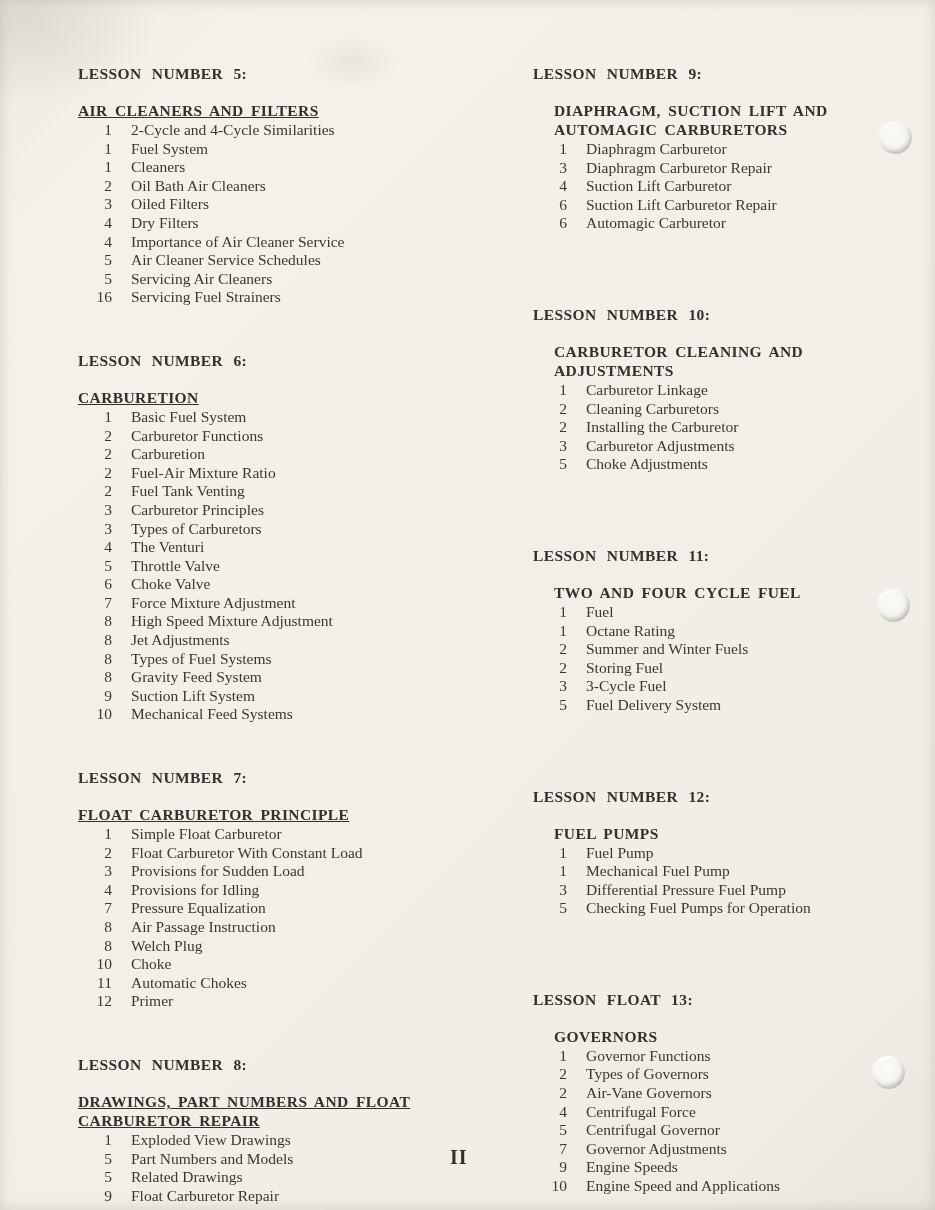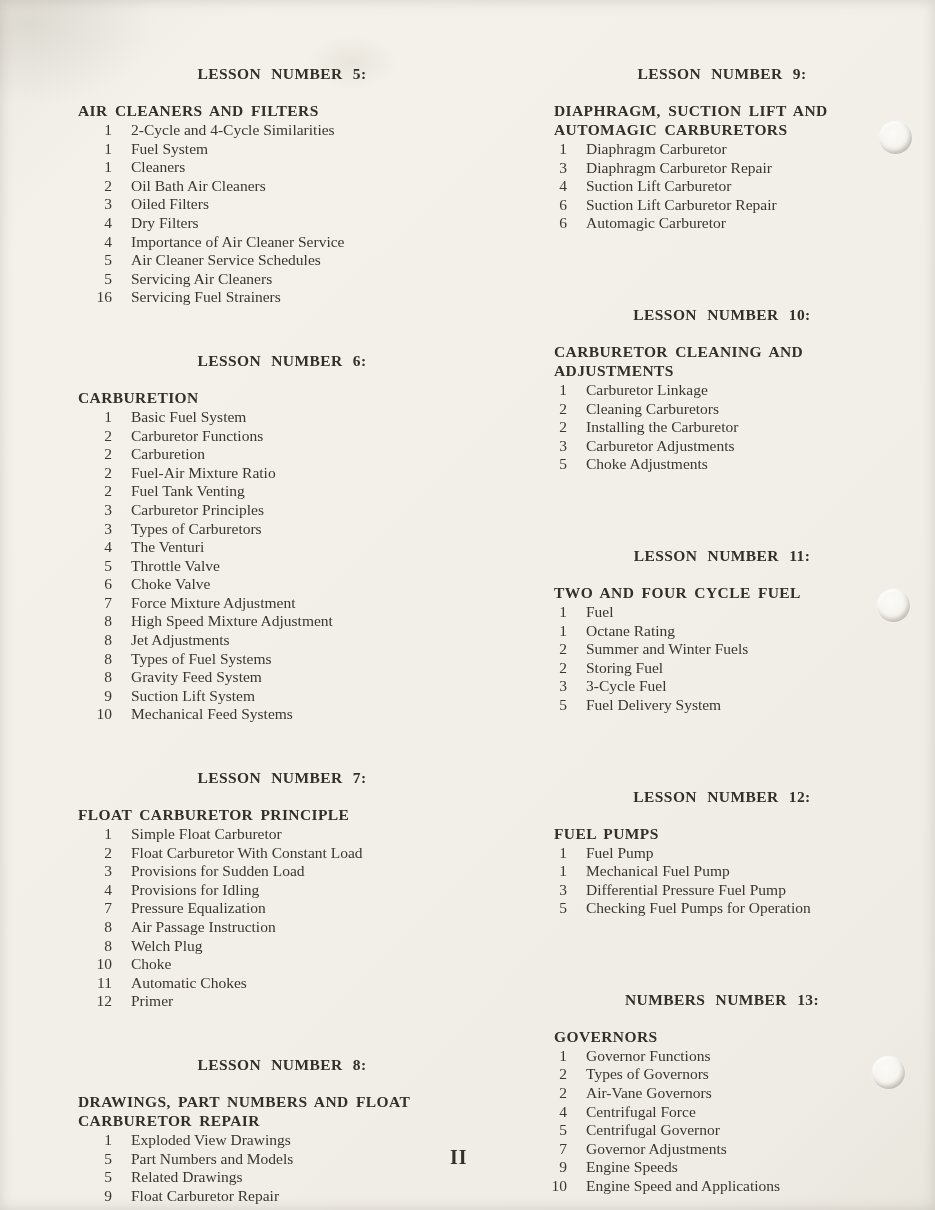--- a/index.html
+++ b/index.html
@@ -30,32 +30,31 @@
   #right-column .lesson-section + .lesson-section { margin-top: 72px; }
 
   .lesson-heading {
     margin: 0 0 18px 0;
     font-size: 15.5px;
     line-height: 19px;
     font-weight: bold;
     letter-spacing: 0.4px;
     word-spacing: 6px;
     color: #32302a;
-    text-align: center;
   }
   .section-title {
     margin: 0 0 1px 0;
     font-size: 15.5px;
     line-height: 19px;
     font-weight: bold;
     letter-spacing: 0.4px;
     word-spacing: 3px;
     color: #32302a;
   }
-  #left-column  .section-title { max-width: 352px; }
+  #left-column  .section-title { max-width: 352px; text-decoration: underline; }
   #right-column .section-title { max-width: 300px; margin-left: 21px; }
 
   .toc-entries { list-style: none; margin: 0; padding: 0; }
   .toc-entry {
     display: flex;
     align-items: baseline;
     font-size: 15.5px;
     line-height: 18.6px;
     color: #3b372f;
   }
@@ -385,21 +384,21 @@
             <span class="entry-page-number">3</span>
             <span class="entry-title">Differential Pressure Fuel Pump</span>
           </li>
           <li class="toc-entry">
             <span class="entry-page-number">5</span>
             <span class="entry-title">Checking Fuel Pumps for Operation</span>
           </li>
         </ul>
       </section>
       <section class="lesson-section">
-        <h2 class="lesson-heading">NUMBERS NUMBER 13:</h2>
+        <h2 class="lesson-heading">LESSON FLOAT 13:</h2>
         <h3 class="section-title">GOVERNORS</h3>
         <ul class="toc-entries">
           <li class="toc-entry">
             <span class="entry-page-number">1</span>
             <span class="entry-title">Governor Functions</span>
           </li>
           <li class="toc-entry">
             <span class="entry-page-number">2</span>
             <span class="entry-title">Types of Governors</span>
           </li>

